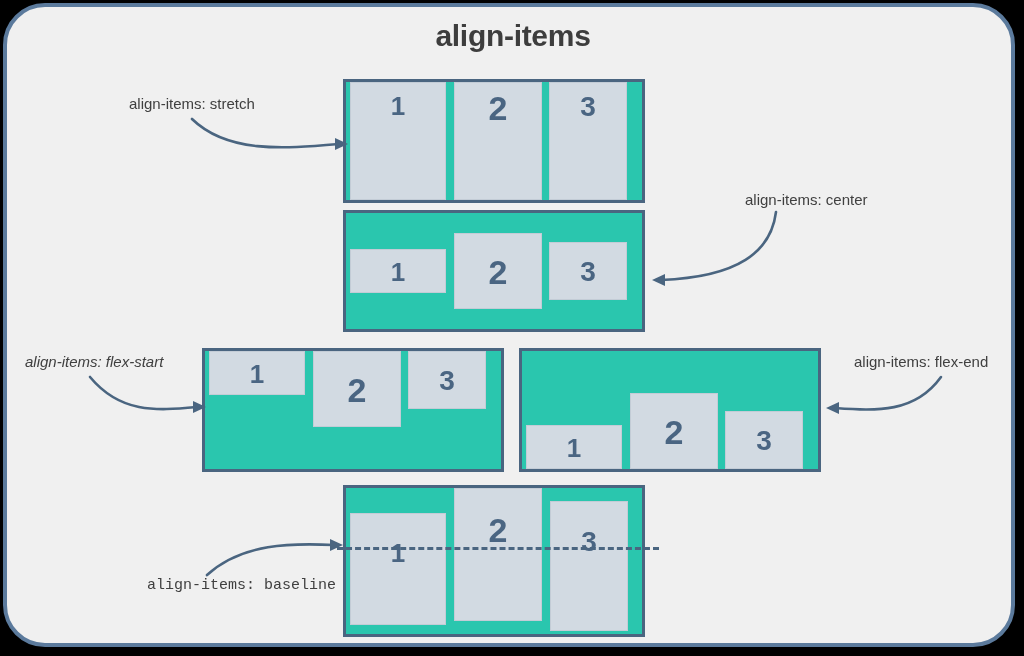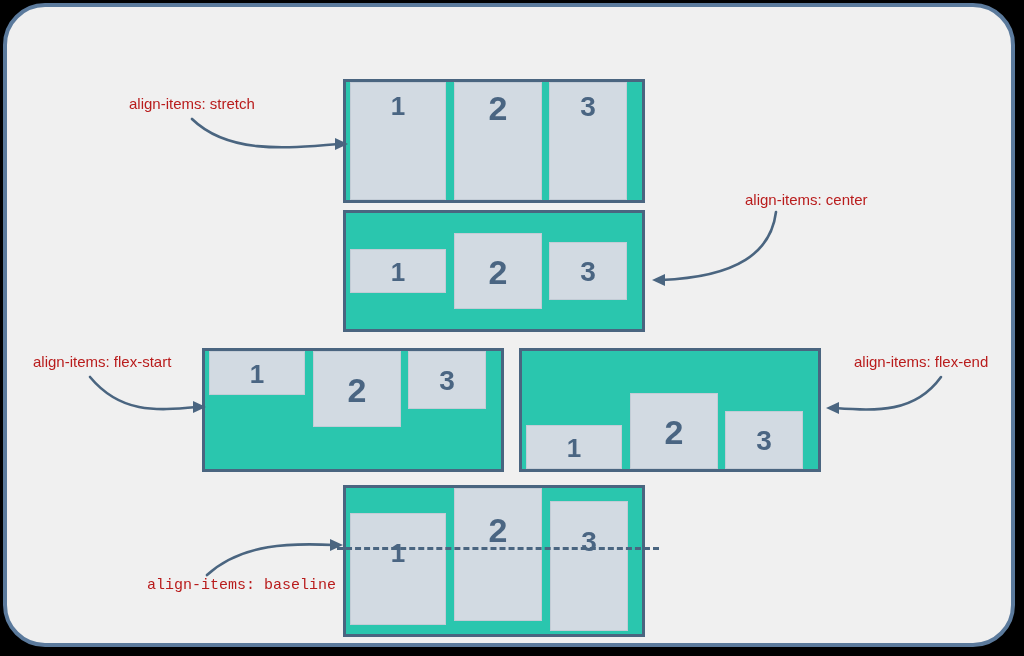--- a/index.html
+++ b/index.html
@@ -81,33 +81,34 @@
     top: 540px;
     width: 322px;
     height: 0;
     border-top: 3px dashed #4a6580;
   }
 
   
   .label {
     position: absolute;
     font-size: 15px;
-    color: #b91c1c;
+    color: #404040;
     white-space: nowrap;
   }
   .arrow {
     position: absolute;
     pointer-events: none;
   }
 </style>
 </head>
 <body>
 
 <div class="card">
 
+  <div class="title">align-items</div>
 
   <div class="fcontainer" id="row-stretch">
     <div class="fitem" style="width:96px; margin-left:4px; padding-top:8px; font-size:26px;">
       <span>1</span>
     </div>
     <div class="fitem" style="width:88px; margin-left:8px; padding-top:6px; font-size:34px;">
       <span>2</span>
     </div>
     <div class="fitem" style="width:78px; margin-left:7px; padding-top:8px; font-size:28px;">
       <span>3</span>
@@ -143,21 +144,21 @@
       <span>1</span>
     </div>
     <div class="fitem" style="width:88px; height:76px; margin-left:8px; font-size:34px; line-height:76px;">
       <span>2</span>
     </div>
     <div class="fitem" style="width:78px; height:58px; margin-left:7px; font-size:28px; line-height:58px;">
       <span>3</span>
     </div>
   </div>
 
-  <div class="label" style="left:26px; top:346px;">align-items: flex-start</div>
+  <div class="label" style="left:18px; top:346px;font-style:italic;">align-items: flex-start</div>
   <svg class="arrow" style="left:78px; top:362px;" width="130" height="48" viewBox="0 0 130 48">
     <path d="M 5 8 C 35 44, 70 42, 112 38" stroke="#4a6580" stroke-width="2.6" fill="none" stroke-linecap="round"></path>
     <path d="M 108 32 L 121 38 L 108 44 Z" fill="#4a6580"></path>
   </svg>
 
   <div class="fcontainer" id="row-flexend">
     <div class="fitem" style="width:96px; height:44px; margin-left:4px; font-size:26px; line-height:44px;">
       <span>1</span>
     </div>
     <div class="fitem" style="width:88px; height:76px; margin-left:8px; font-size:34px; line-height:76px;">

